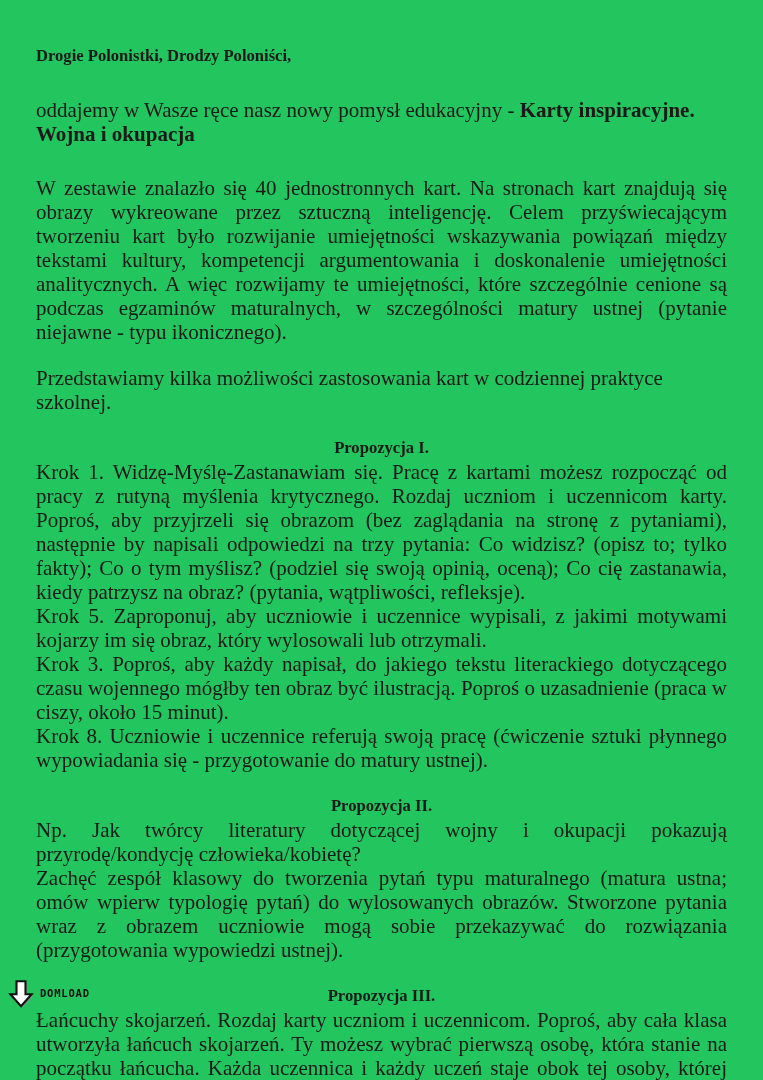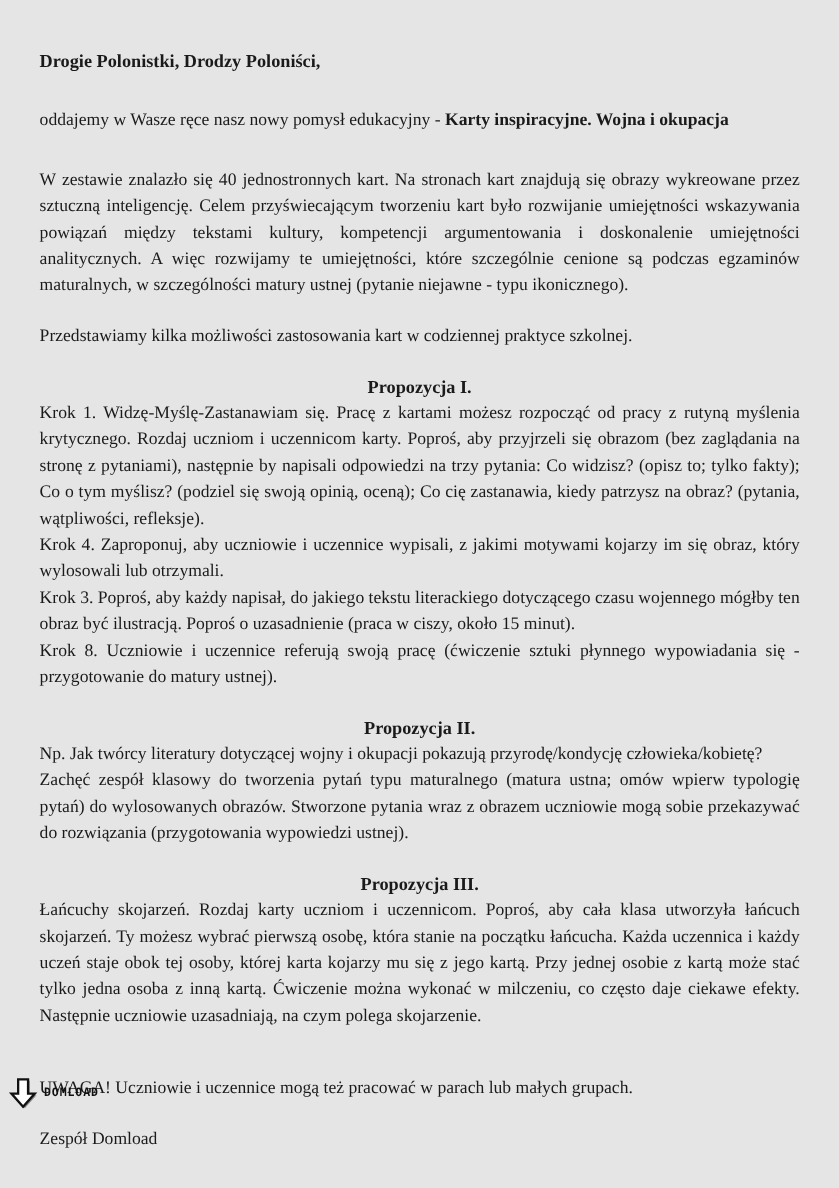--- a/index.html
+++ b/index.html
@@ -13,32 +13,32 @@
     height: 1080px;
     overflow: hidden;
     font-family: "Liberation Serif", "DejaVu Serif", serif;
     color: #1a1a1a;
   }
 
   .page {
     position: relative;
     width: 763px;
     height: 1080px;
-    background: #e5e5e5;
+    background: #22c55e;
     box-sizing: border-box;
     padding: 44px 36px 0 36px;
   }
 
   .doc-body {
     width: 691px;
   }
 
   
   .para {
-    font-size: 16px;
+    font-size: 21px;
     line-height: 24px;
     text-align: justify;
     text-justify: inter-word;
     margin: 0;
     hyphens: none;
   }
 
   .para-left {
     text-align: left;
   }
@@ -112,21 +112,21 @@
     <p class="para">W zestawie znalazło się 40 jednostronnych kart. Na stronach kart znajdują się obrazy wykreowane przez sztuczną inteligencję. Celem przyświecającym tworzeniu kart było rozwijanie umiejętności wskazywania powiązań między tekstami kultury, kompetencji argumentowania i doskonalenie umiejętności analitycznych. A więc rozwijamy te umiejętności, które szczególnie cenione są podczas egzaminów maturalnych, w szczególności matury ustnej (pytanie niejawne - typu ikonicznego).</p>
 
     <div class="gap-md"></div>
 
     <p class="para para-left">Przedstawiamy kilka możliwości zastosowania kart w codziennej praktyce szkolnej.</p>
 
     <div class="gap-md"></div>
 
     <h2 class="heading">Propozycja I.</h2>
     <p class="para">Krok 1. Widzę-Myślę-Zastanawiam się. Pracę z kartami możesz rozpocząć od pracy z rutyną myślenia krytycznego. Rozdaj uczniom i uczennicom karty. Poproś, aby przyjrzeli się obrazom (bez zaglądania na stronę z pytaniami), następnie by napisali odpowiedzi na trzy pytania: Co widzisz? (opisz to; tylko fakty); Co o tym myślisz? (podziel się swoją opinią, oceną); Co cię zastanawia, kiedy patrzysz na obraz? (pytania, wątpliwości, refleksje).</p>
-    <p class="para">Krok 4. Zaproponuj, aby uczniowie i uczennice wypisali, z jakimi motywami kojarzy im się obraz, który wylosowali lub otrzymali.</p>
+    <p class="para">Krok 5. Zaproponuj, aby uczniowie i uczennice wypisali, z jakimi motywami kojarzy im się obraz, który wylosowali lub otrzymali.</p>
     <p class="para">Krok 3. Poproś, aby każdy napisał, do jakiego tekstu literackiego dotyczącego czasu wojennego mógłby ten obraz być ilustracją. Poproś o uzasadnienie (praca w ciszy, około 15 minut).</p>
     <p class="para">Krok 8. Uczniowie i uczennice referują swoją pracę (ćwiczenie sztuki płynnego wypowiadania się - przygotowanie do matury ustnej).</p>
 
     <div class="gap-md"></div>
 
     <h2 class="heading">Propozycja II.</h2>
     <p class="para">Np. Jak twórcy literatury dotyczącej wojny i okupacji pokazują przyrodę/kondycję człowieka/kobietę?</p>
     <p class="para">Zachęć zespół klasowy do tworzenia pytań typu maturalnego (matura ustna; omów wpierw typologię pytań) do wylosowanych obrazów. Stworzone pytania wraz z obrazem uczniowie mogą sobie przekazywać do rozwiązania (przygotowania wypowiedzi ustnej).</p>
 
     <div class="gap-md"></div>

